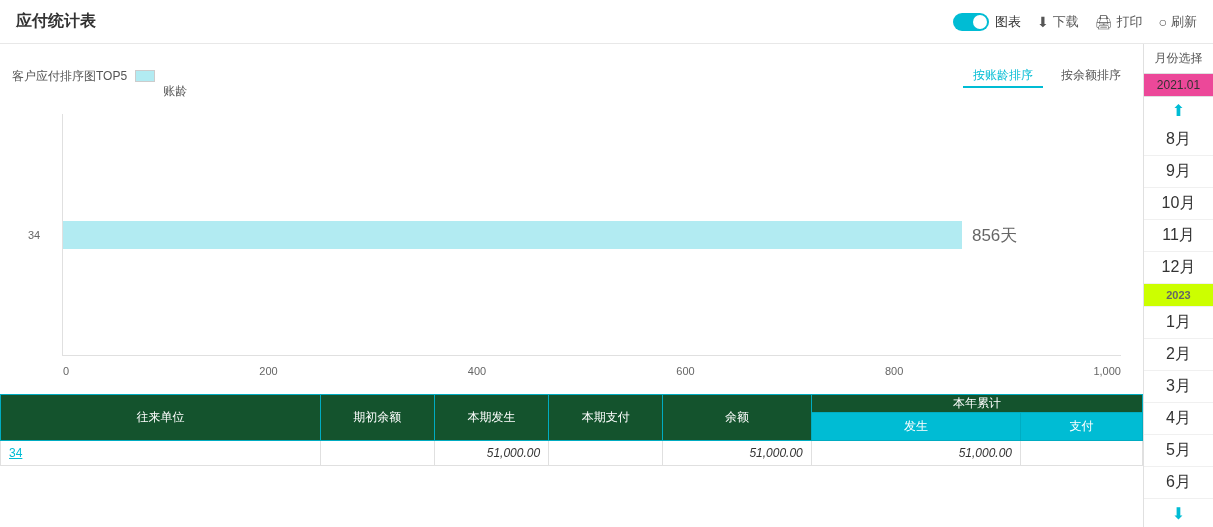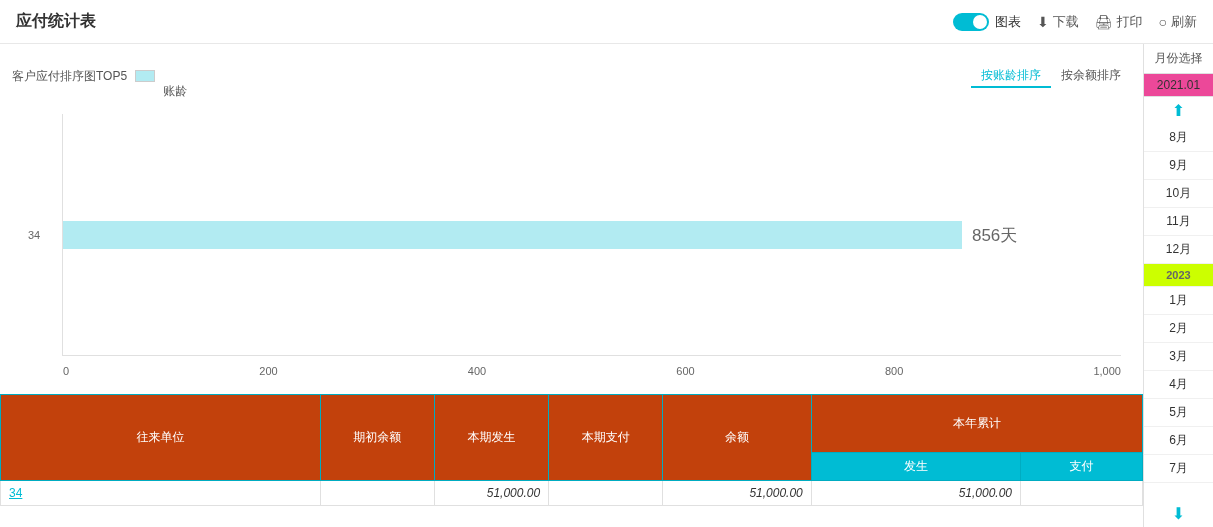--- a/index.html
+++ b/index.html
@@ -93,21 +93,21 @@
     .legend-label { font-size: 12px; color: #555; }
     .legend-color-box {
       width: 20px;
       height: 12px;
       background: #b2ebf2;
       border: 1px solid #ccc;
     }
     .legend-text { font-size: 12px; color: #555; margin-top: 31px; }
     .sort-buttons {
       display: flex;
-      gap: 0;
+      gap: 8px;
       font-family: Liberation Serif, serif;
     }
     .sort-btn {
       padding: 2px 10px;
       font-size: 12px;
       cursor: pointer;
       color: #555;
       border-bottom: 2px solid transparent;
     }
     .sort-btn.active {
@@ -175,24 +175,24 @@
     .table-section {
       flex: 1;
       overflow-y: auto;
     }
     .data-table {
       width: 100%;
       border-collapse: collapse;
       font-size: 12px;
     }
     .data-table thead tr th {
-      background: #c2410c;
+      background: #14532d;
       color: #fff;
       text-align: center;
-      padding: 20px 8px;
+      padding: 0 8px;
       border: 1px solid #00acc1;
       font-weight: normal;
     }
     .data-table thead tr.sub-header th {
       background: #00bcd4;
       padding: 5px 8px;
     }
     .data-table tbody tr td {
       padding: 5px 8px;
       border: 1px solid #e0e0e0;
@@ -236,21 +236,21 @@
     }
     .sidebar-months {
       flex: 1;
       overflow-y: auto;
       display: flex;
       flex-direction: column;
     }
     .sidebar-month {
       text-align: center;
       padding: 5px 4px;
-      font-size: 12px;
+      font-size: 16px;
       color: #333;
       cursor: pointer;
       border-bottom: 1px solid #f0f0f0;
     }
     .sidebar-month.year-label {
       background: #ccff00;
       color: #666;
       font-weight: bold;
       font-size: 11px;
     }

